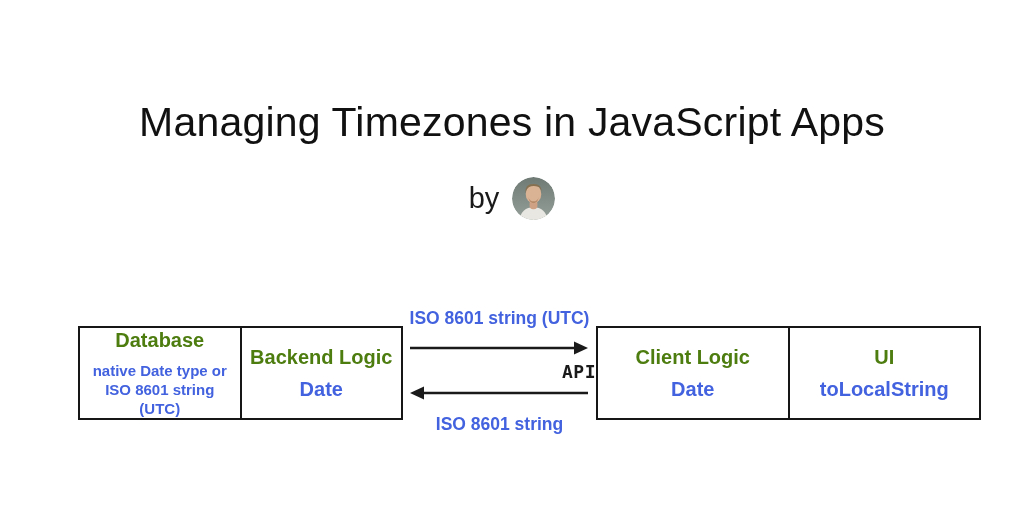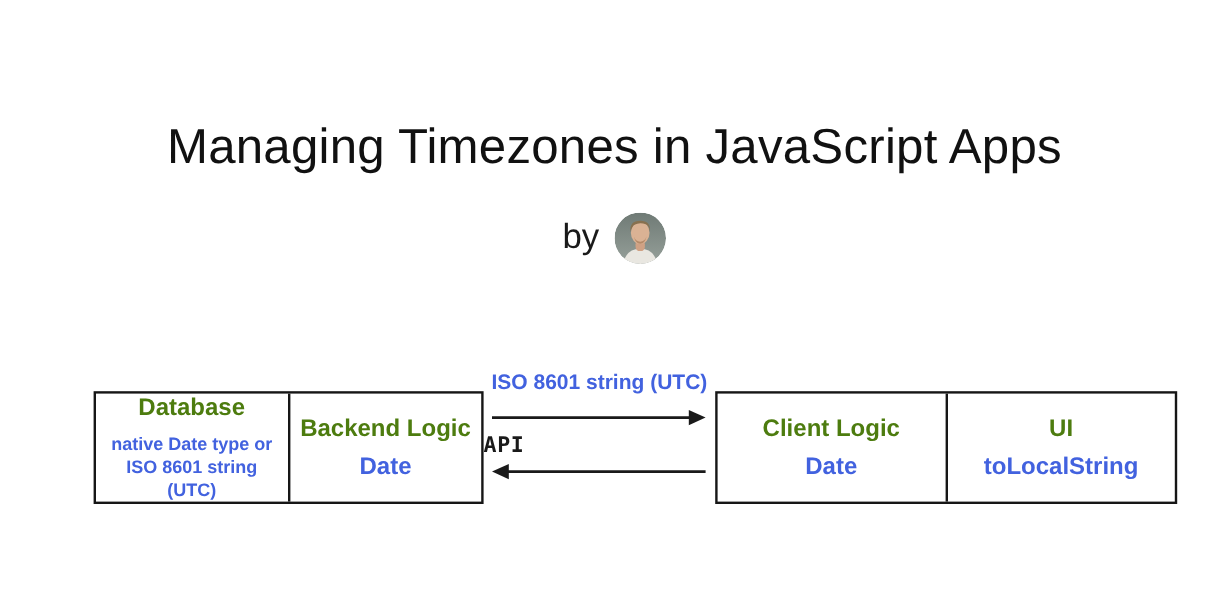--- a/index.html
+++ b/index.html
@@ -88,21 +88,21 @@
     color: var(--accent);
     white-space: nowrap;
   }
   .flow-label.top    { top: 308px; }
   .flow-label.bottom { top: 414px; }
   .api-label {
     position: absolute;
     left: 403px;
     top: 361px;
     width: 193px;
-    text-align: left;
+    text-align: right;
     font-size: 18px;
     font-weight: 700;
     color: #1a1a1a;
     font-family: "DejaVu Sans Mono", monospace;
     letter-spacing: 0.5px;
   }
   .arrows {
     position: absolute;
     left: 404px;
     top: 336px;
@@ -173,14 +173,15 @@
       <polygon points="170,5.6 184,12 170,18.4" fill="#1a1a1a"></polygon>
     </g>
     <g>
       <line x1="184" y1="57" x2="19" y2="57" stroke="#1a1a1a" stroke-width="2.4"></line>
       <polygon points="20,50.6 6,57 20,63.4" fill="#1a1a1a"></polygon>
     </g>
   </svg>
 
   <div class="api-label">API</div>
 
+  <div class="flow-label bottom">ISO 8601 string</div>
 
 </div>
 
 </body></html>

